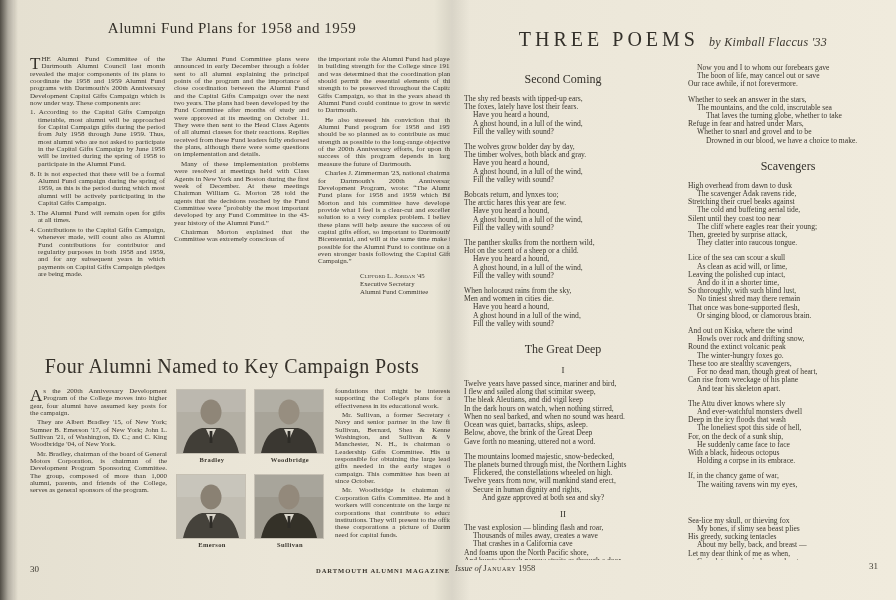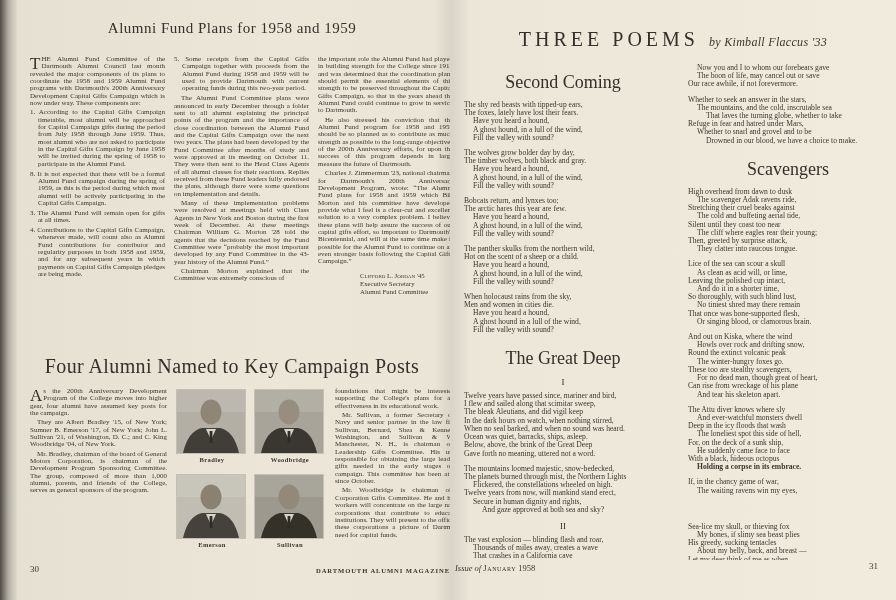--- a/index.html
+++ b/index.html
@@ -54,41 +54,40 @@
   .issuefoot .ip{font-style:italic;}
   .issuefoot .im{font-variant:small-caps;letter-spacing:.6px;}
 
   
   .poemhead{position:absolute;top:28px;left:0;width:446px;text-align:center;white-space:nowrap;}
   .threepoems{font-size:20px;letter-spacing:4px;color:#33302a;}
   .byline{font-size:12px;font-style:italic;letter-spacing:.3px;margin-left:6px;color:#3a362e;}
   .poemcols{position:absolute;top:64px;left:14px;width:424px;height:496px;display:flex;gap:12px;overflow:hidden;}
   .pcol{width:198px;flex:0 0 198px;}
   .pcol.rcol{width:214px;flex:0 0 214px;padding-left:14px;box-sizing:border-box;}
-  .poem-heading{text-align:center;font-size:18px;margin:8px 0 8px;color:#33302a;}
+  .poem-heading{text-align:center;font-size:12px;margin:8px 0 8px;color:#33302a;}
   .poem-heading.mt{margin-top:14px;}
   .poem-part{text-align:center;font-size:9px;margin:5px 0 5px;color:#33302a;}
   .stanza{margin:0 0 7px 0;}
   .pline{font-size:7.6px;line-height:8.2px;white-space:nowrap;color:#3a362e;}
 </style>
 </head>
 <body>
 
 <div class="page left">
   <h1 class="article-title">Alumni Fund Plans for 1958 and 1959</h1>
   <div class="a1cols">
     <div class="col" id="a1c1">
         <p class="body-para first"><span class="dropcap">T</span>HE Alumni Fund Committee of the Dartmouth Alumni Council last month revealed the major components of its plans to coordinate the 1958 and 1959 Alumni Fund programs with Dartmouth's 200th Anniversary Development Capital Gifts Campaign which is now under way. These components are:</p>
         <p class="body-para list">1. According to the Capital Gifts Campaign timetable, most alumni will be approached for Capital Campaign gifts during the period from July 1958 through June 1959. Thus, most alumni who are not asked to participate in the Capital Gifts Campaign by June 1958 will be invited during the spring of 1958 to participate in the Alumni Fund.</p>
         <p class="body-para list">8. It is not expected that there will be a formal Alumni Fund campaign during the spring of 1959, as this is the period during which most alumni will be actively participating in the Capital Gifts Campaign.</p>
         <p class="body-para list">3. The Alumni Fund will remain open for gifts at all times.</p>
         <p class="body-para list">4. Contributions to the Capital Gifts Campaign, whenever made, will count also as Alumni Fund contributions for contributor and regularity purposes in both 1958 and 1959, and for any subsequent years in which payments on Capital Gifts Campaign pledges are being made.</p>
       </div>
     <div class="col" id="a1c2">
-        <p class="body-para list">5. Some receipts from the Capital Gifts Campaign together with proceeds from the Alumni Fund during 1958 and 1959 will be used to provide Dartmouth with current operating funds during this two-year period.</p>
         <p class="body-para">The Alumni Fund Committee plans were announced in early December through a folder sent to all alumni explaining the principal points of the program and the importance of close coordination between the Alumni Fund and the Capital Gifts Campaign over the next two years. The plans had been developed by the Fund Committee after months of study and were approved at its meeting on October 11. They were then sent to the Head Class Agents of all alumni classes for their reactions. Replies received from these Fund leaders fully endorsed the plans, although there were some questions on implementation and details.</p>
         <p class="body-para">Many of these implementation problems were resolved at meetings held with Class Agents in New York and Boston during the first week of December. At these meetings Chairman William G. Morton '28 told the agents that the decisions reached by the Fund Committee were “probably the most important developed by any Fund Committee in the 43-year history of the Alumni Fund.”</p>
         <p class="body-para">Chairman Morton explained that the Committee was extremely conscious of</p>
       </div>
     <div class="col" id="a1c3">
         <p class="body-para noindent">the important role the Alumni Fund had played in building strength for the College since 1915 and was determined that the coordination plans should permit the essential elements of this strength to be preserved throughout the Capital Gifts Campaign, so that in the years ahead the Alumni Fund could continue to grow in service to Dartmouth.</p>
         <p class="body-para">He also stressed his conviction that the Alumni Fund program for 1958 and 1959 should be so planned as to contribute as much strength as possible to the long-range objectives of the 200th Anniversary efforts, for upon the success of this program depends in large measure the future of Dartmouth.</p>
         <p class="body-para">Charles J. Zimmerman '23, national chairman for Dartmouth's 200th Anniversary Development Program, wrote: “The Alumni Fund plans for 1958 and 1959 which Bill Morton and his committee have developed provide what I feel is a clear-cut and excellent solution to a very complex problem. I believe these plans will help assure the success of our capital gifts effort, so important to Dartmouth's Bicentennial, and will at the same time make it possible for the Alumni Fund to continue on an even stronger basis following the Capital Gifts Campaign.”</p>
         <div class="signature">
           <div class="sig-name">Clifford L. Jordan '45</div>
@@ -288,21 +287,21 @@
           <div class="pline" style="padding-left: 9px;">And tear his skeleton apart.</div>
         </div>
         <div class="stanza">
           <div class="pline" style="padding-left: 0px;">The Attu diver knows where sly</div>
           <div class="pline" style="padding-left: 9px;">And ever-watchful monsters dwell</div>
           <div class="pline" style="padding-left: 0px;">Deep in the icy floods that wash</div>
           <div class="pline" style="padding-left: 9px;">The loneliest spot this side of hell,</div>
           <div class="pline" style="padding-left: 0px;">For, on the deck of a sunk ship,</div>
           <div class="pline" style="padding-left: 9px;">He suddenly came face to face</div>
           <div class="pline" style="padding-left: 0px;">With a black, hideous octopus</div>
-          <div class="pline" style="padding-left: 9px; font-weight: bold;">Holding a corpse in its embrace.</div>
+          <div class="pline" style="padding-left: 9px;">Holding a corpse in its embrace.</div>
         </div>
         <div class="stanza">
           <div class="pline" style="padding-left: 0px;">If, in the chancy game of war,</div>
           <div class="pline" style="padding-left: 9px;">The waiting ravens win my eyes,</div>
           <div class="pline" style="padding-left: 0px; margin-top: 28px;">Sea-lice my skull, or thieving fox</div>
           <div class="pline" style="padding-left: 9px;">My bones, if slimy sea beast plies</div>
           <div class="pline" style="padding-left: 0px;">His greedy, sucking tentacles</div>
           <div class="pline" style="padding-left: 9px;">About my belly, back, and breast —</div>
           <div class="pline" style="padding-left: 0px;">Let my dear think of me as when,</div>
           <div class="pline" style="padding-left: 9px;">Complete, we lay in love and rest.</div>

